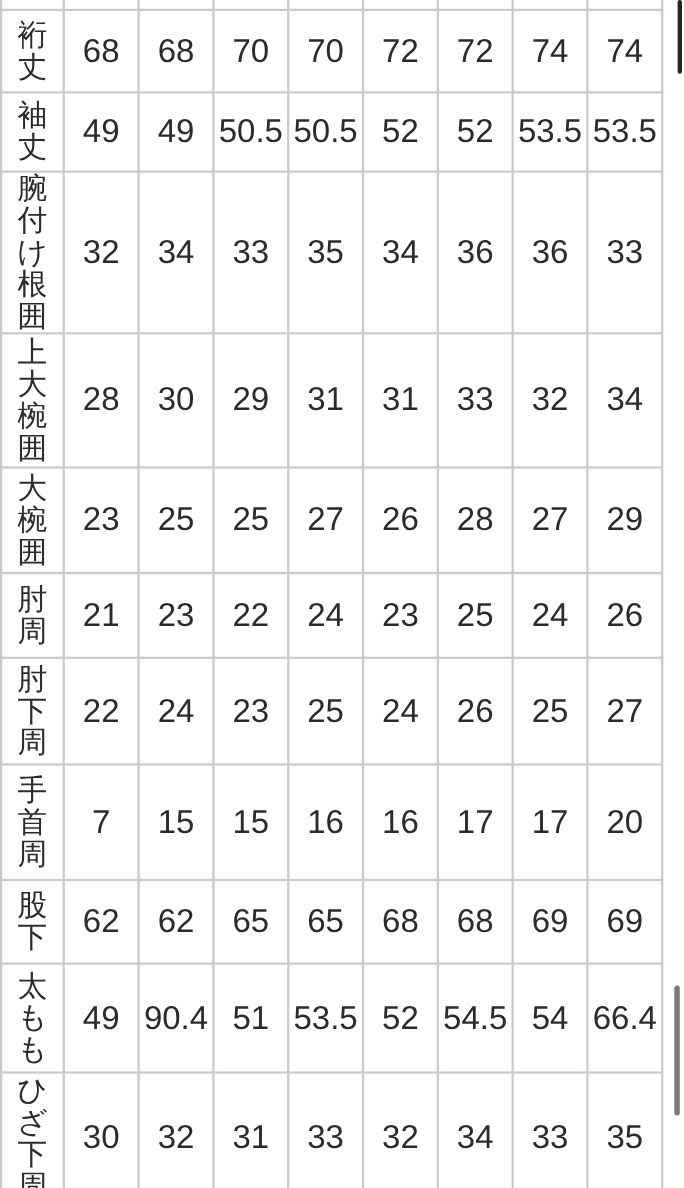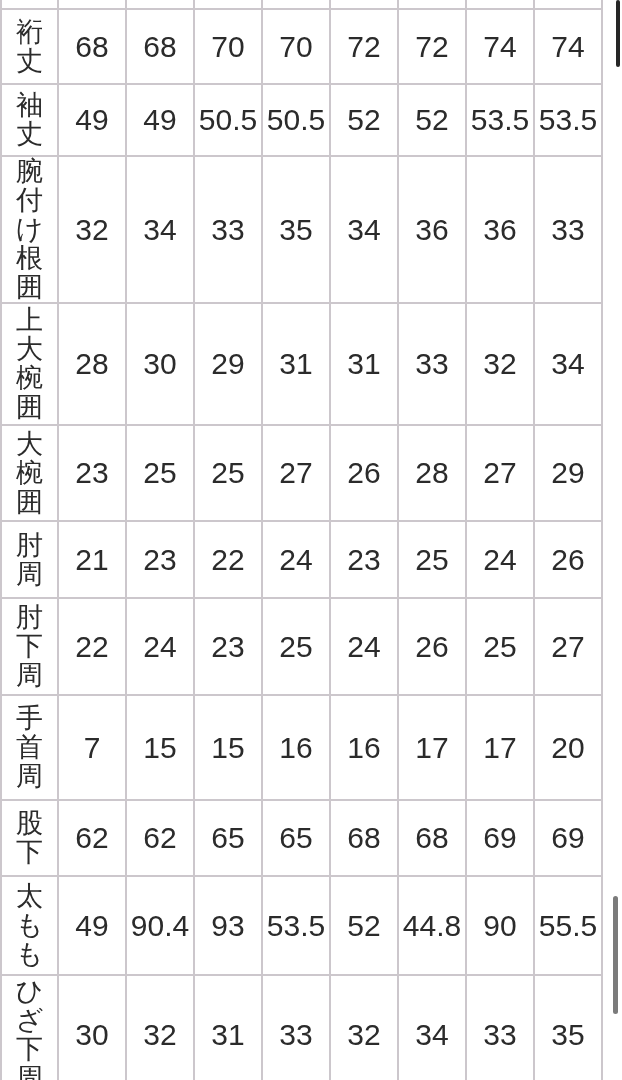--- a/index.html
+++ b/index.html
@@ -216,26 +216,26 @@
           <td class="val stripe">69</td>
         </tr>
         <tr style="height: 99px;">
           <th class="rowhead">
             <span class="ch">太</span>
             <span class="ch">も</span>
             <span class="ch">も</span>
           </th>
           <td class="val">49</td>
           <td class="val stripe">90.4</td>
-          <td class="val">93</td>
+          <td class="val">51</td>
           <td class="val stripe">53.5</td>
           <td class="val">52</td>
-          <td class="val stripe">44.8</td>
-          <td class="val">90</td>
-          <td class="val stripe">55.5</td>
+          <td class="val stripe">54.5</td>
+          <td class="val">54</td>
+          <td class="val stripe">66.4</td>
         </tr>
         <tr style="height: 120px;">
           <th class="rowhead">
             <span class="ch">ひ</span>
             <span class="ch">ざ</span>
             <span class="ch">下</span>
             <span class="ch">周</span>
           </th>
           <td class="val">30</td>
           <td class="val stripe">32</td>

